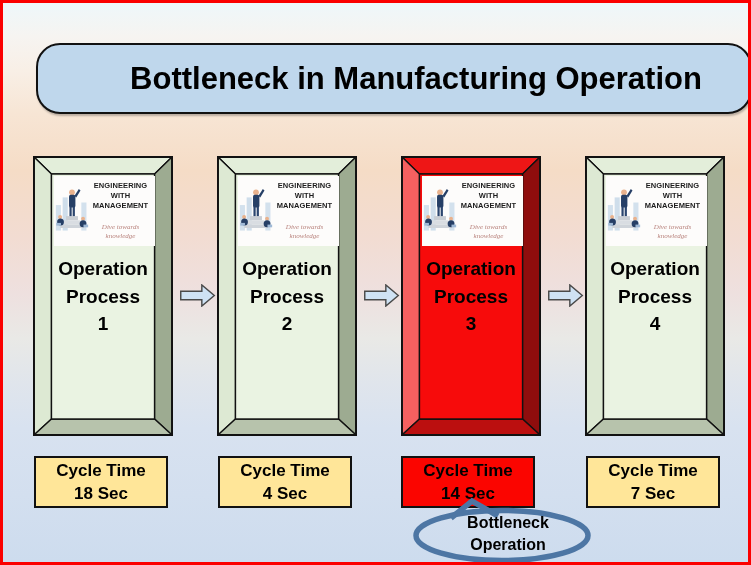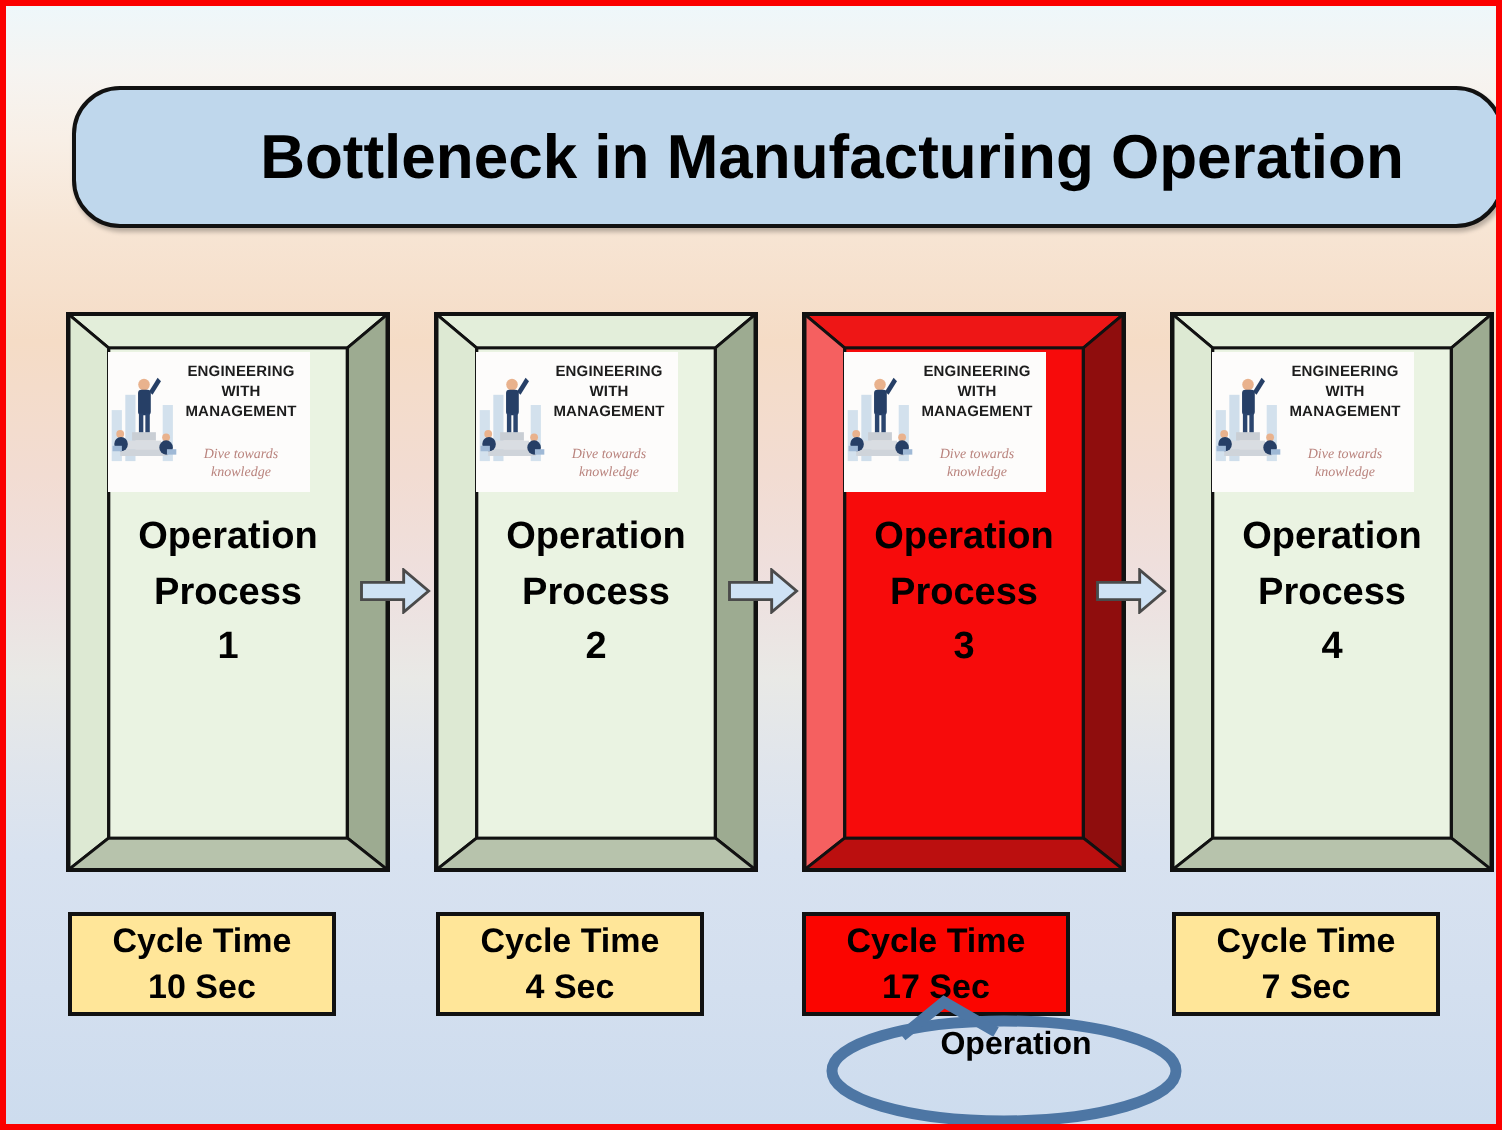--- a/index.html
+++ b/index.html
@@ -13,21 +13,21 @@
       #d3dfef 88%, #cddcee 100%);
   }
   .title-banner {
     position:absolute; left:33px; top:40px; width:716px; height:71px;
     border:2px solid #111; border-radius:24px;
     display:flex; align-items:center; justify-content:center;
     font-weight:bold; font-size:31px; color:#000;
     box-shadow:1px 2px 2px rgba(0,0,0,.25);
     padding-left:44px;
   }
-  .pbox { position:absolute; top:153px; width:162px; height:280px; }
+  .pbox { position:absolute; top:153px; width:140px; height:280px; }
   .frame { position:absolute; left:0; top:0; width:100%; height:100%; }
   .logo {
     position:absolute; left:21px; top:20px; width:101px; height:70px;
     background:#fdfcfb; display:flex; align-items:center; padding:2px 3px 2px 1px;
   }
   .logo-art { width:34px; height:62px; flex:0 0 auto; }
   .logo-text { flex:1; text-align:center; }
   .logo-line { font-size:7.5px; font-weight:bold; color:#1c1c1c; line-height:10px; letter-spacing:.1px; }
   .logo-tagline { font-family:"Liberation Serif", serif; font-style:italic; font-size:7px; color:#b9837d; line-height:9px;margin-top:12px; }
   .pname {
@@ -229,36 +229,37 @@
   </svg>
   <svg class="arrow" style="left:360px" viewBox="0 0 38 24">
     <polygon points="1,7.5 23,7.5 23,1 36,12 23,23 23,16.5 1,16.5" stroke="#4a4a4a" stroke-width="1.5" fill="#cfe2f4"></polygon>
   </svg>
   <svg class="arrow" style="left:544px" viewBox="0 0 38 24">
     <polygon points="1,7.5 23,7.5 23,1 36,12 23,23 23,16.5 1,16.5" stroke="#4a4a4a" stroke-width="1.5" fill="#cfe2f4"></polygon>
   </svg>
 
   <div class="cycle" style="left: 31px; background: rgb(255, 230, 153);">
     <div>Cycle Time</div>
-    <div>10 Sec</div>
+    <div>18 Sec</div>
   </div>
   <div class="cycle" style="left: 215px; background: rgb(255, 230, 153);">
     <div>Cycle Time</div>
     <div>4 Sec</div>
   </div>
   <div class="cycle" style="left: 398px; background: rgb(251, 5, 0);">
     <div>Cycle Time</div>
-    <div>17 Sec</div>
+    <div>14 Sec</div>
   </div>
   <div class="cycle" style="left: 583px; background: rgb(255, 230, 153);">
     <div>Cycle Time</div>
     <div>7 Sec</div>
   </div>
 
   <svg class="callout-svg" viewBox="0 0 195 77">
     <ellipse cx="94" cy="44.5" rx="86" ry="25" fill="none" stroke-width="5.5" stroke="#4d76a4"></ellipse>
     <path d="M 43,27 L 64,10 L 90,25" fill="none" stroke-width="5.5" stroke-linejoin="miter" stroke="#4d76a4"></path>
   </svg>
   <div class="callout-text">
+    <div>Bottleneck</div>
     <div>Operation</div>
   </div>
 
 </div>
 
 </body></html>

